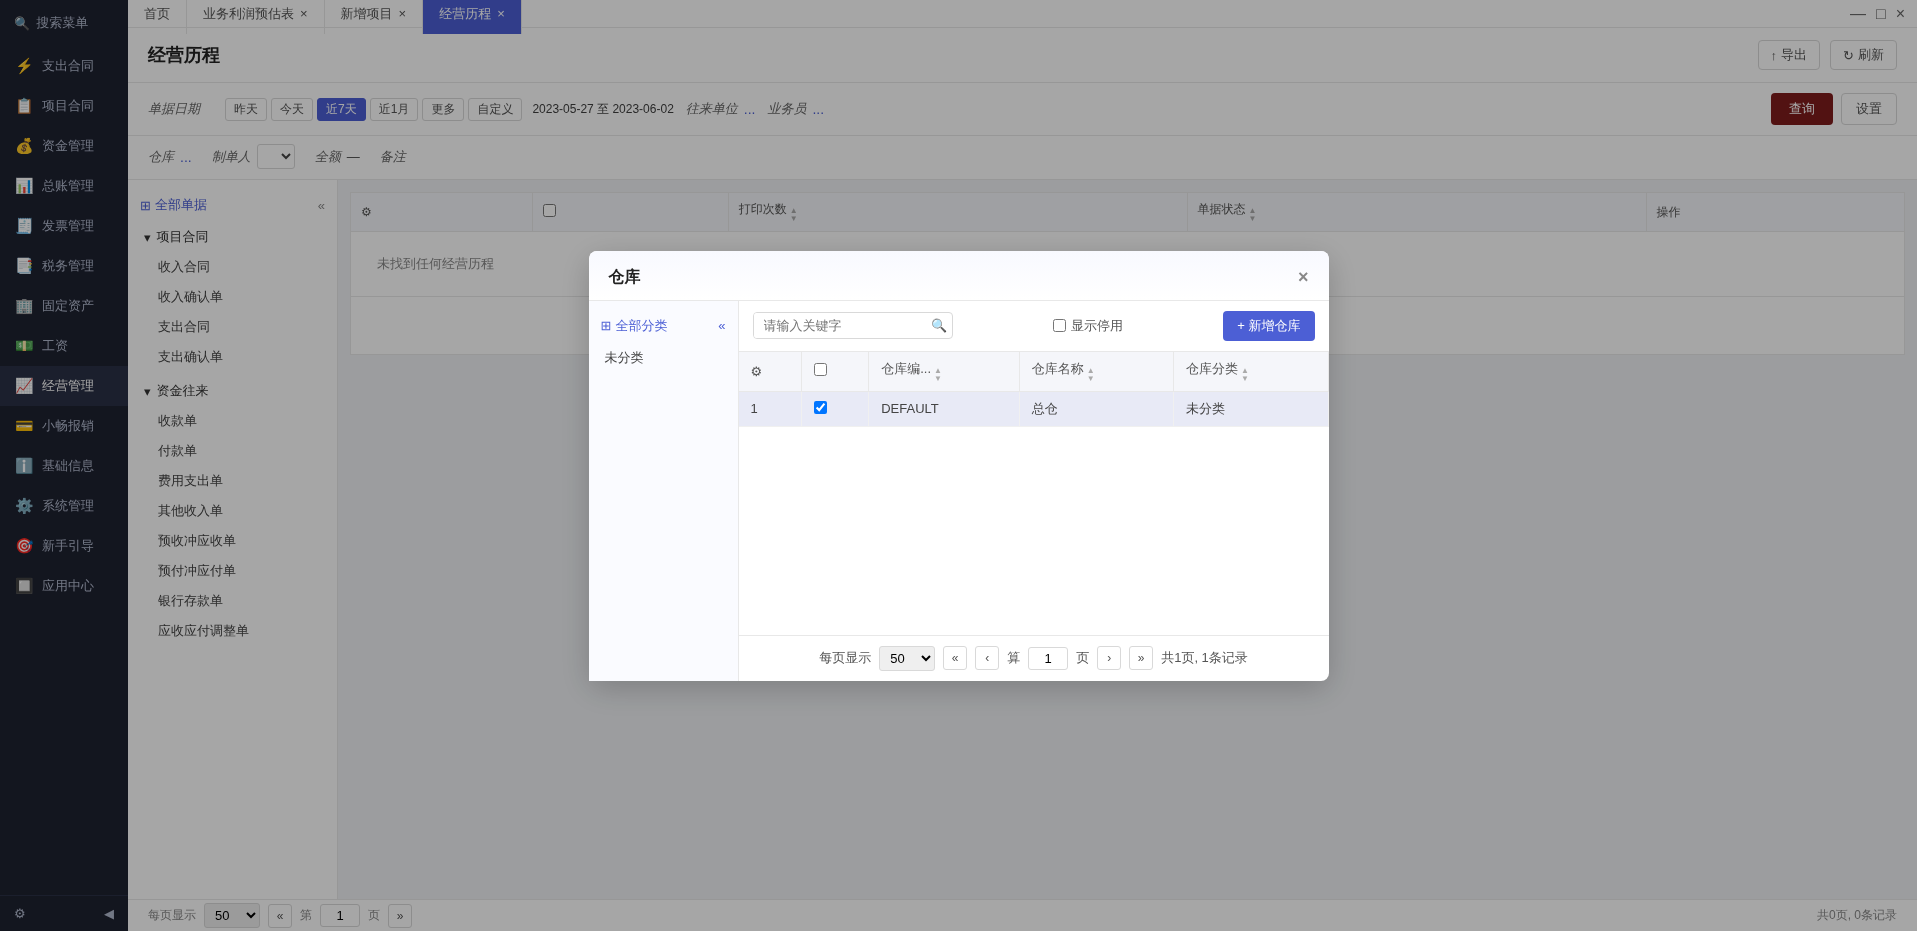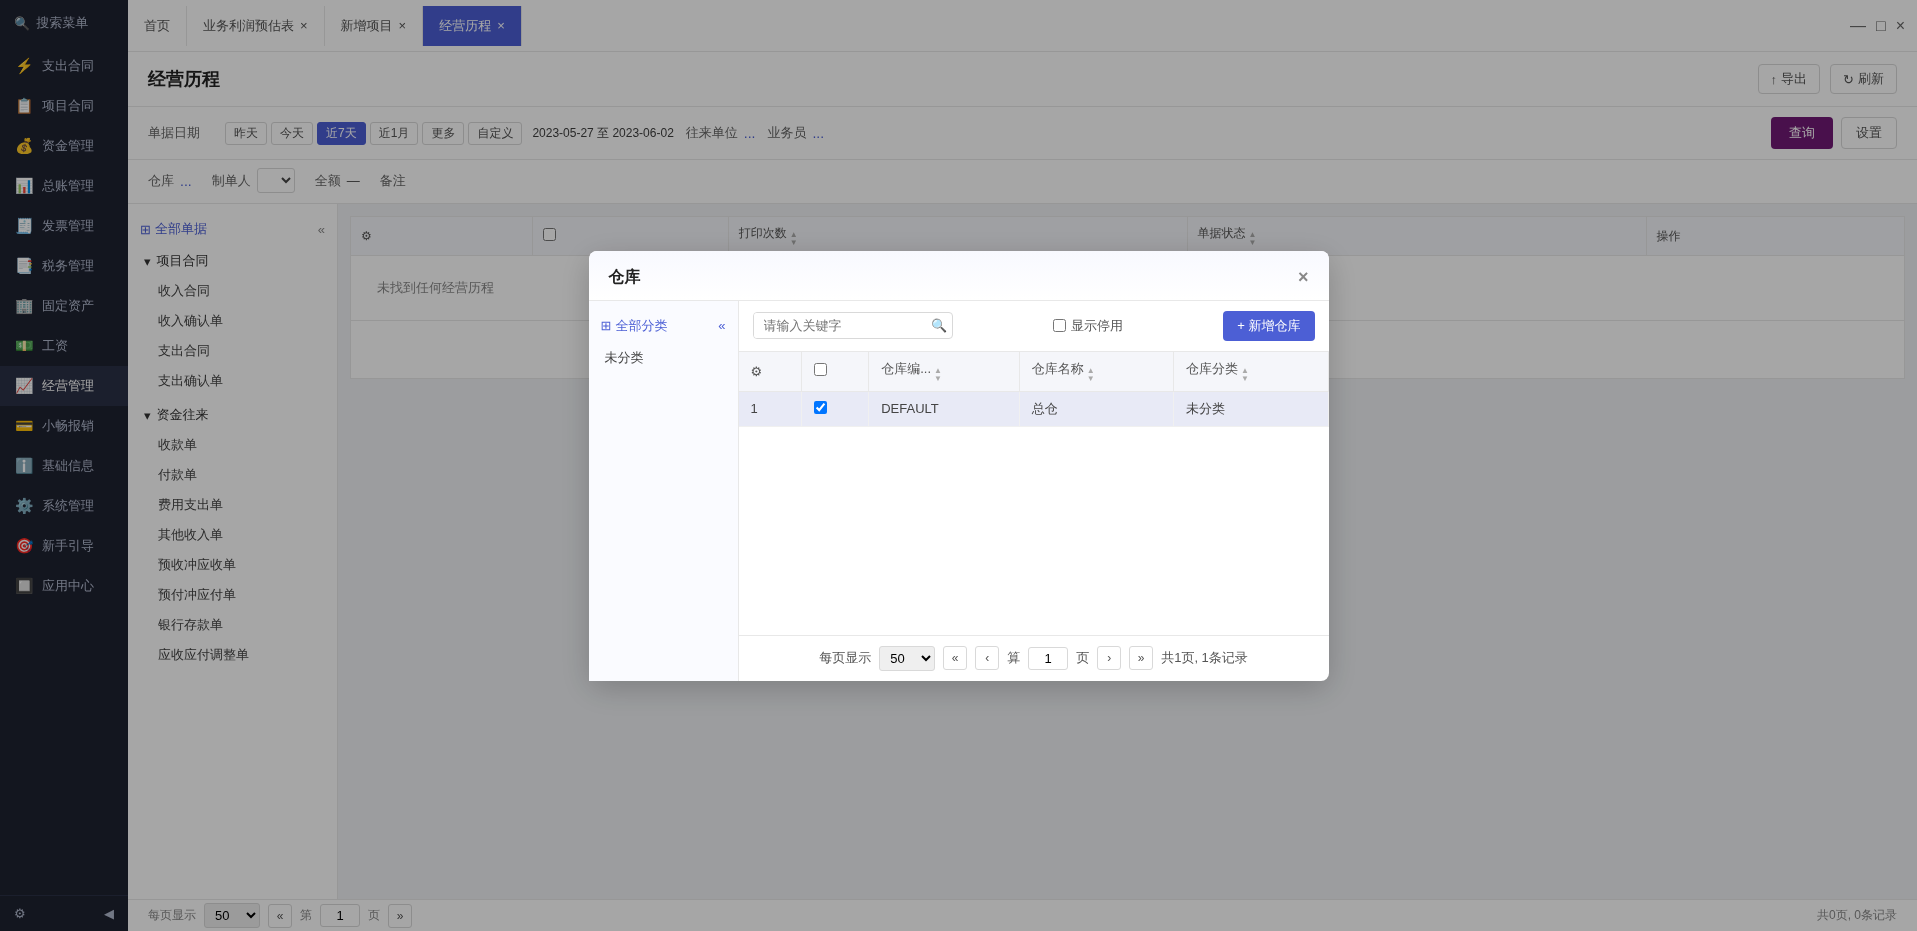--- a/index.html
+++ b/index.html
@@ -28,21 +28,21 @@
     .sidebar-bottom-icon { color: #b0b8cc; font-size: 13px; cursor: pointer; }
 
     
     .main {
       margin-left: 128px; height: 931px; display: flex; flex-direction: column; background: #f0f2f5;
     }
 
     
     .tabbar {
       display: flex; align-items: center; background: #fff; border-bottom: 1px solid #e8e8e8;
-      padding: 0 0 0 0; height: 52px; position: relative;
+      padding: 0 0 0 0; height: 28px; position: relative;
     }
     .tab {
       display: flex; align-items: center; padding: 0 16px; height: 40px;
       cursor: pointer; font-size: 13px; color: #555; border-right: 1px solid #e8e8e8;
       white-space: nowrap;
     }
     .tab.active { background: #4c5fd5; color: #fff; }
     .tab-close-btn { margin-left: 6px; cursor: pointer; }
     .window-controls {
       position: absolute; right: 12px; top: 50%; transform: translateY(-50%);
@@ -62,35 +62,35 @@
       border: 1px solid #d9d9d9; background: #fff; border-radius: 4px;
       cursor: pointer; font-size: 13px; color: #555;
     }
 
     
     .filter-bar {
       background: #fff; padding: 10px 20px; border-bottom: 1px solid #e8e8e8;
       display: flex; flex-wrap: wrap; gap: 12px; align-items: center;
     }
     .filter-item { display: flex; align-items: center; gap: 6px; font-size: 13px; color: #444; }
-    .filter-label { color: #666; }
+    .filter-label { color: #666; font-style: italic; }
     .date-btns { display: flex; gap: 4px; margin-left: 19px; }
     .date-btn {
       padding: 2px 8px; border: 1px solid #d9d9d9; border-radius: 3px;
       cursor: pointer; font-size: 12px; color: #555; background: #fff;
     }
     .date-btn.active { background: #4c5fd5; color: #fff; border-color: #4c5fd5; }
     .date-range { font-size: 12px; color: #404040; margin-left: 4px; }
     .filter-dots { color: #4c5fd5; cursor: pointer; font-size: 14px; }
     .filter-select {
       border: 1px solid #d9d9d9; border-radius: 3px; padding: 3px 8px;
       font-size: 13px; color: #444; background: #fff;
     }
     .btn-query {
-      background: #701a75; color: #fff; border: none; border-radius: 4px;
+      background: #7f1d1d; color: #fff; border: none; border-radius: 4px;
       padding: 6px 18px; cursor: pointer; font-size: 13px;
     }
     .btn-settings {
       background: #fff; color: #555; border: 1px solid #d9d9d9; border-radius: 4px;
       padding: 6px 14px; cursor: pointer; font-size: 13px;
     }
 
     
     .filter-bar2 {
       background: #fff; padding: 8px 20px 10px; border-bottom: 1px solid #e8e8e8;

